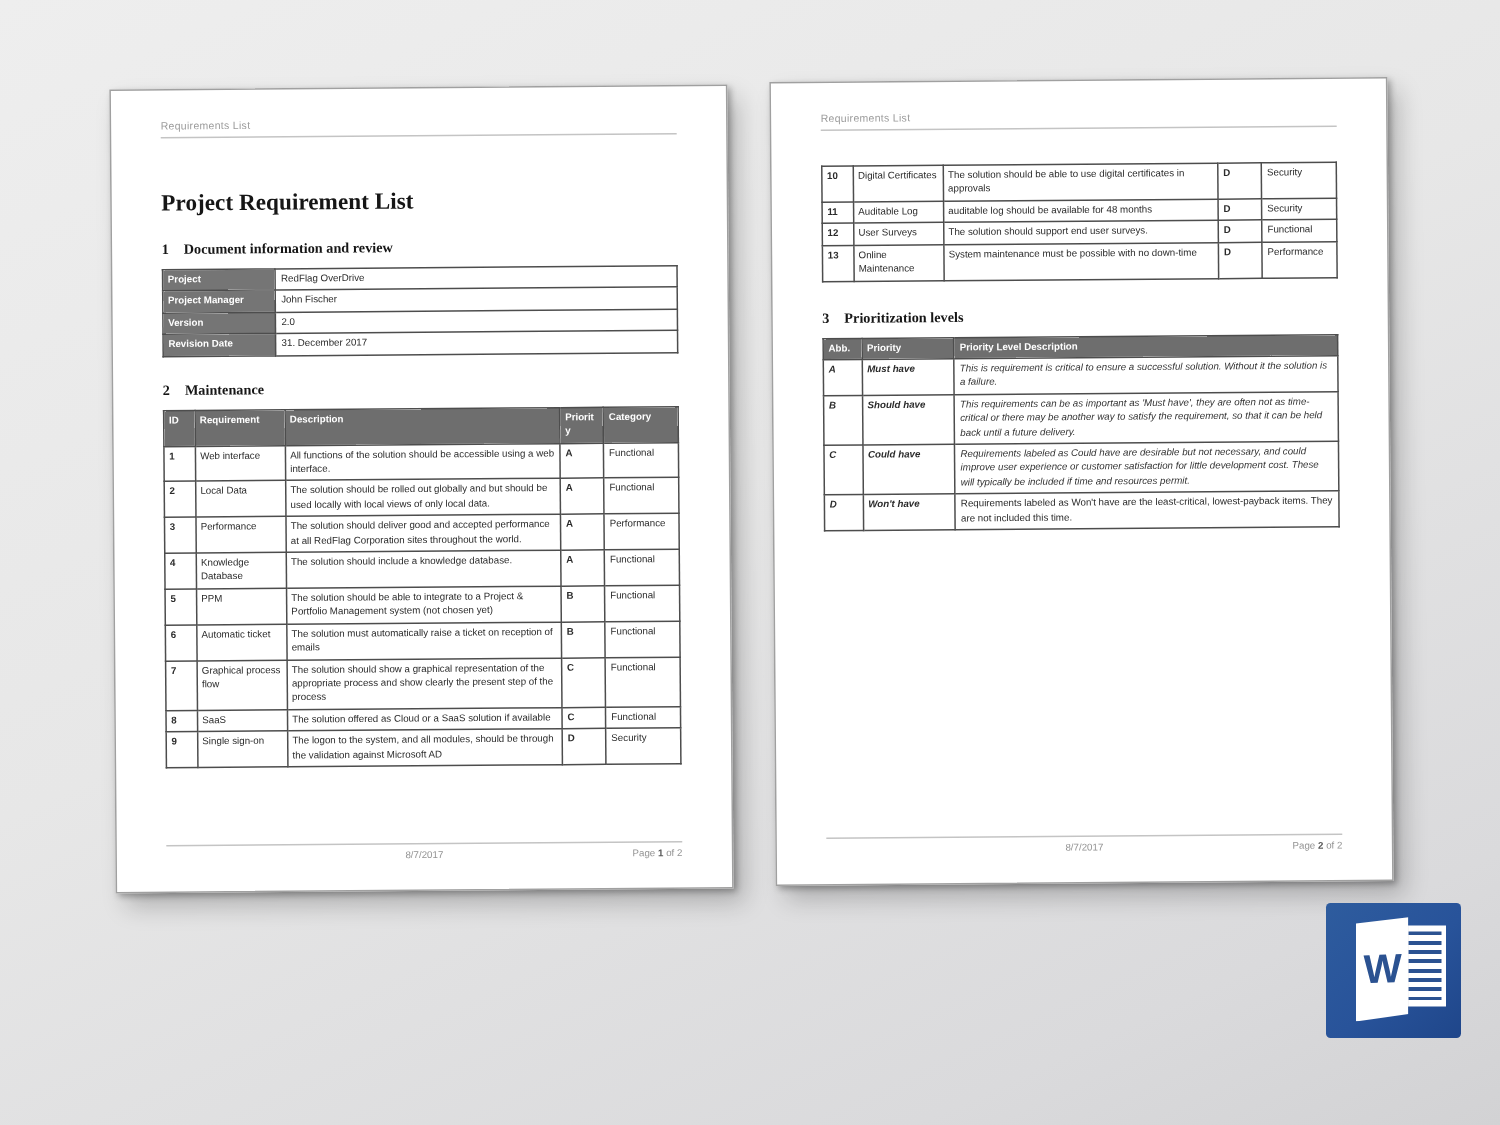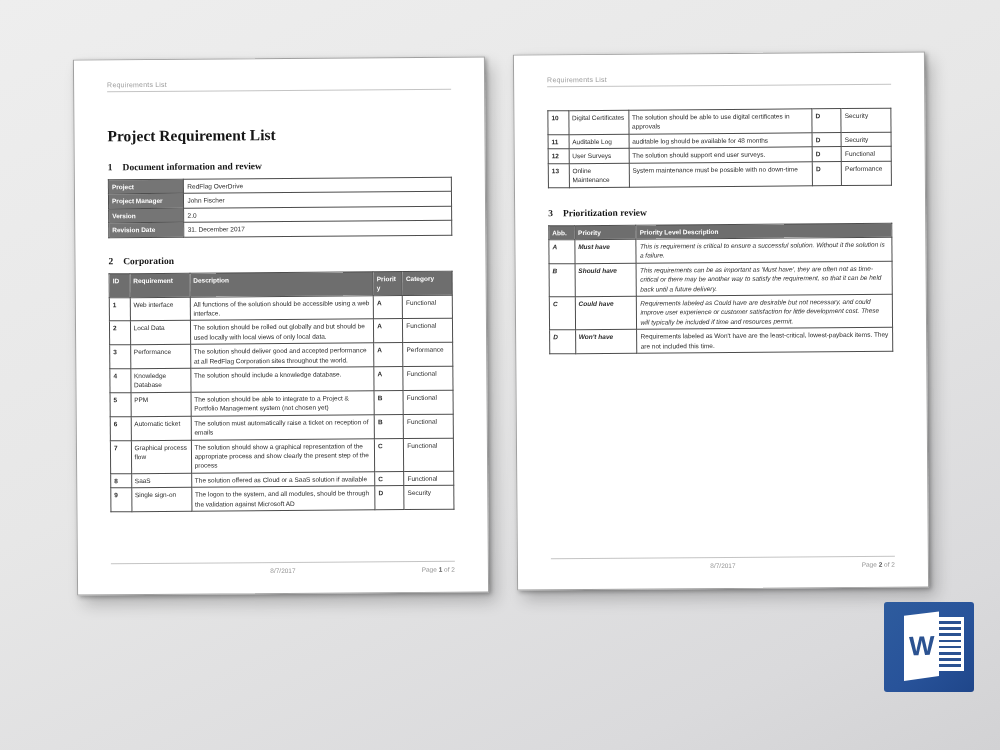--- a/index.html
+++ b/index.html
@@ -125,21 +125,21 @@
         </tr>
         <tr>
           <td class="lbl">Revision Date</td>
           <td>31. December 2017</td>
         </tr>
       </tbody>
     </table>
 
     <div class="section-heading mt-s2">
       <span>2</span>
-      <span>Corporation</span>
+      <span>Maintenance</span>
     </div>
 
     <table class="req-table">
       <colgroup>
           <col style="width:6%">
           <col style="width:17.5%">
           <col style="width:53.5%">
           <col style="width:8.5%">
           <col style="width:14.5%">
         </colgroup>
@@ -270,21 +270,21 @@
           <td>Online Maintenance</td>
           <td>System maintenance must be possible with no down-time</td>
           <td class="b">D</td>
           <td>Performance</td>
         </tr>
       </tbody>
     </table>
 
     <div class="section-heading mt-s3">
       <span>3</span>
-      <span>Prioritization review</span>
+      <span>Prioritization levels</span>
     </div>
 
     <table class="pri-table">
       <colgroup>
           <col style="width:7.5%">
           <col style="width:18%">
           <col style="width:74.5%">
         </colgroup>
       <thead>
         <tr>

